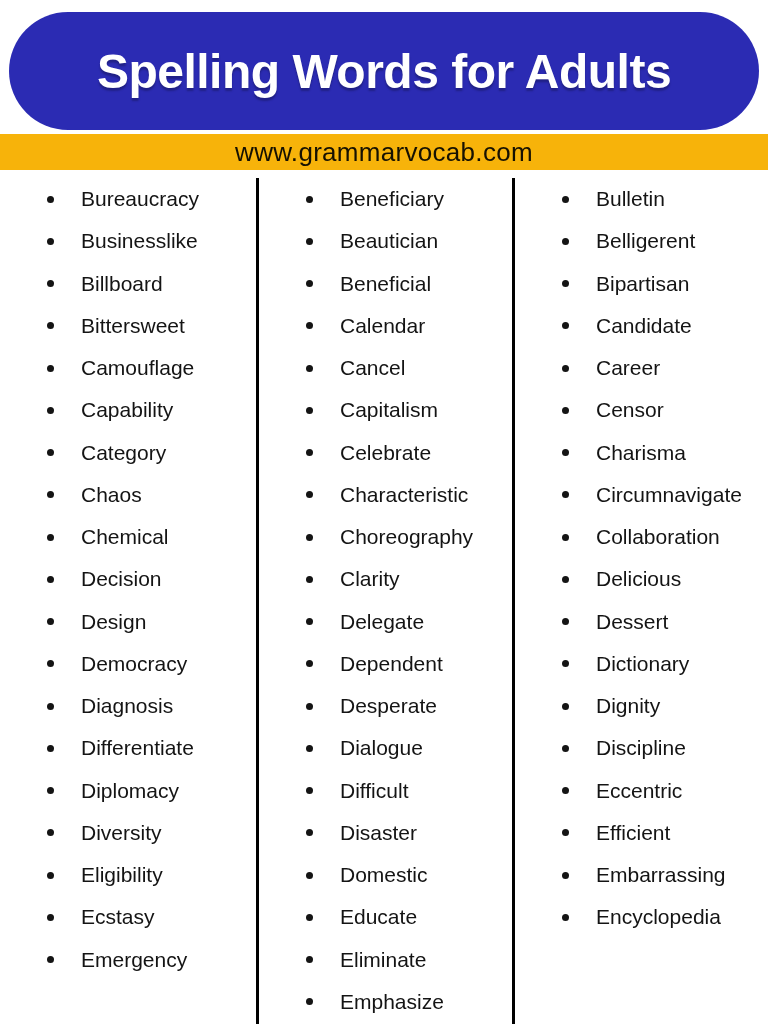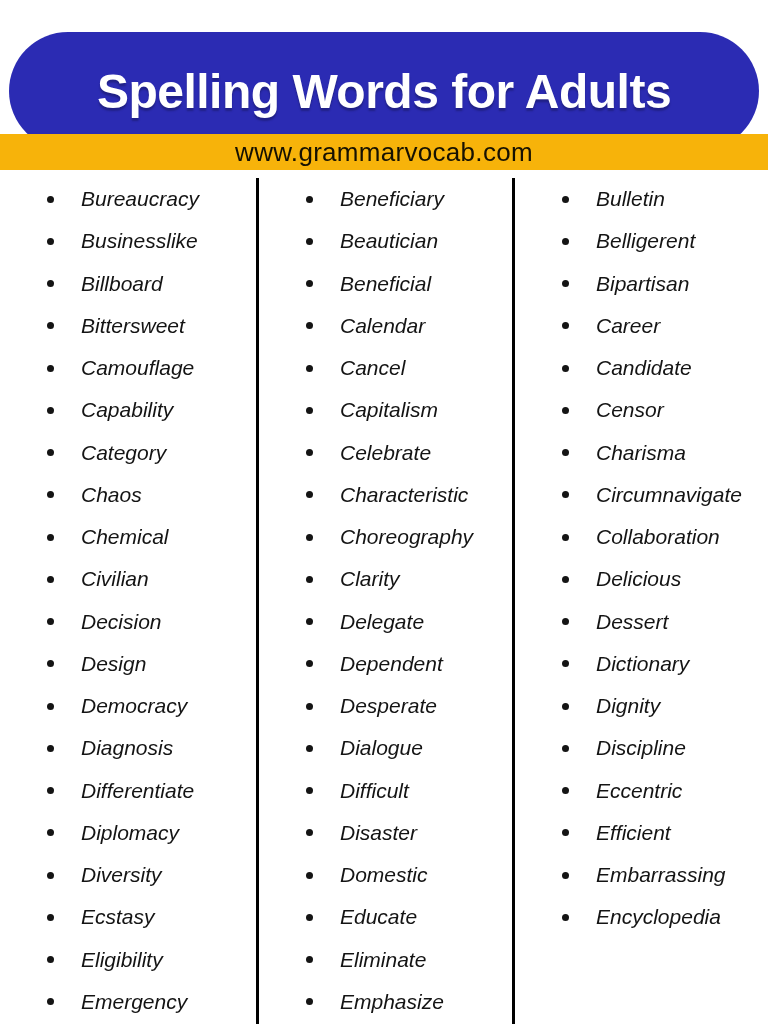--- a/index.html
+++ b/index.html
@@ -18,21 +18,21 @@
     font-family:"Liberation Sans","DejaVu Sans",sans-serif;
     overflow:hidden;
     position:relative;
   }
   .header-pill{
     position:absolute;
     left:9px; top:12px;
     width:750px; height:118px;
     background:var(--header-bg);
     border-radius:60px;
-    display:flex; align-items:center; justify-content:center;margin-top:20px;
+    display:flex; align-items:center; justify-content:center;
   }
   .page-title{
     color:var(--title-text);
     font-size:48px;
     font-weight:bold;
     letter-spacing:-0.5px;
     text-shadow:0 3px 2px rgba(0,0,0,0.25);
     white-space:nowrap;
   }
   .site-banner{
@@ -58,21 +58,20 @@
     flex:0 0 256px;
     width:256px;
     height:100%;
     overflow:hidden;
   }
   .word-column + .word-column{
     border-left:3px solid var(--divider);
   }
   ul.word-list{
     list-style:none;
-    font-style:italic;
   }
   ul.word-list li{
     height:42.25px;
     display:flex;
     align-items:center;
   }
   .bullet{
     width:7px; height:7px;
     border-radius:50%;
     background:var(--body-text);
@@ -139,24 +138,20 @@
         <li>
           <span class="bullet"></span>
           <span class="word">Chaos</span>
         </li>
 
         <li>
           <span class="bullet"></span>
           <span class="word">Chemical</span>
         </li>
 
-        <li>
-          <span class="bullet"></span>
-          <span class="word">Civilian</span>
-        </li>
 
         <li>
           <span class="bullet"></span>
           <span class="word">Decision</span>
         </li>
 
         <li>
           <span class="bullet"></span>
           <span class="word">Design</span>
         </li>
@@ -181,26 +176,26 @@
           <span class="word">Diplomacy</span>
         </li>
 
         <li>
           <span class="bullet"></span>
           <span class="word">Diversity</span>
         </li>
 
         <li>
           <span class="bullet"></span>
+          <span class="word">Eligibility</span>
+        </li>
+
+        <li>
+          <span class="bullet"></span>
           <span class="word">Ecstasy</span>
-        </li>
-
-        <li>
-          <span class="bullet"></span>
-          <span class="word">Eligibility</span>
         </li>
 
         <li>
           <span class="bullet"></span>
           <span class="word">Emergency</span>
         </li>
       </ul>
   </div>
   <div class="word-column">
     <ul class="word-list">
@@ -320,26 +315,26 @@
         </li>
 
         <li>
           <span class="bullet"></span>
           <span class="word">Bipartisan</span>
         </li>
 
 
         <li>
           <span class="bullet"></span>
+          <span class="word">Candidate</span>
+        </li>
+
+        <li>
+          <span class="bullet"></span>
           <span class="word">Career</span>
-        </li>
-
-        <li>
-          <span class="bullet"></span>
-          <span class="word">Candidate</span>
         </li>
 
         <li>
           <span class="bullet"></span>
           <span class="word">Censor</span>
         </li>
 
         <li>
           <span class="bullet"></span>
           <span class="word">Charisma</span>

